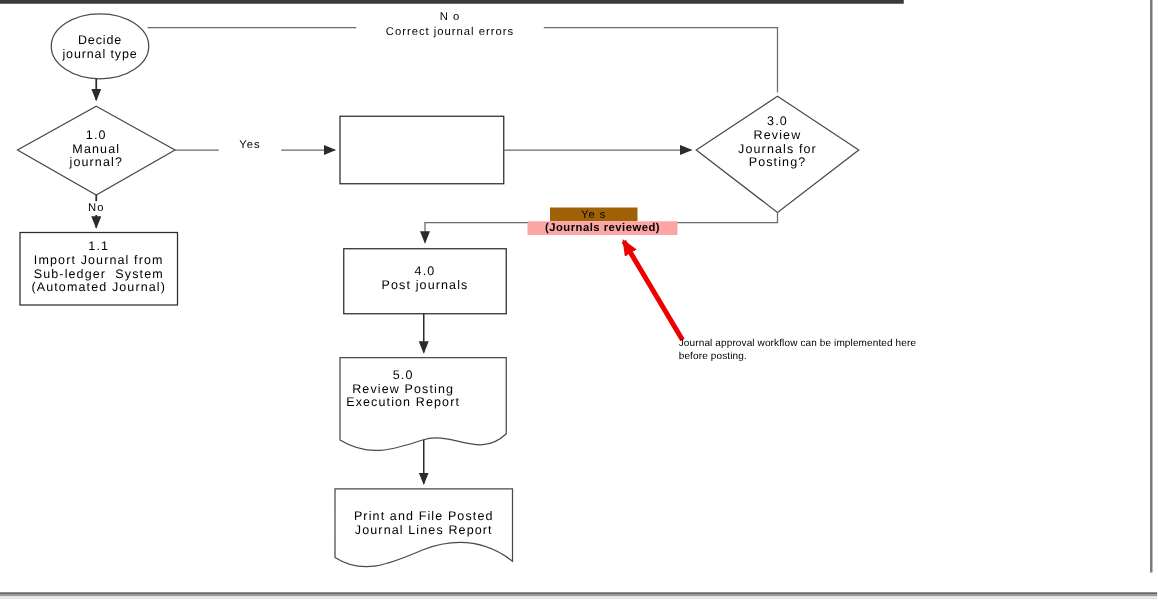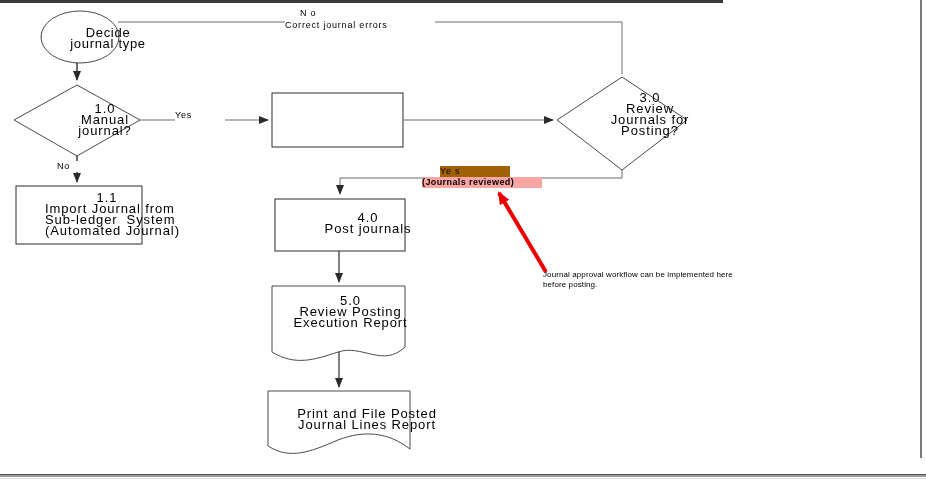--- a/index.html
+++ b/index.html
@@ -46,34 +46,34 @@
     position: absolute;
     left: 0; top: 0;
     width: 926px; height: 486px;
   }
 
   .node-label {
     position: absolute;
     text-align: center;
     color: #000000;
     font-family: "Liberation Sans", sans-serif;
-    font-size: 13px;
+    font-size: 10px;
     line-height: 11px;
     letter-spacing: 0.9px;
     white-space: pre;
     pointer-events: none;
-    margin-left: 28px;
   }
   .edge-label {
     position: absolute;
     color: #000000;
     font-family: "Liberation Sans", sans-serif;
     font-size: 9px;
     line-height: 11px;
     letter-spacing: 0.8px;
+    text-align: center;
     white-space: pre;
   }
   .edge-label.bold {
     font-weight: bold;
     letter-spacing: 0.4px;
   }
   .annotation {
     position: absolute;
     color: #000000;
     font-family: "Liberation Sans", sans-serif;

